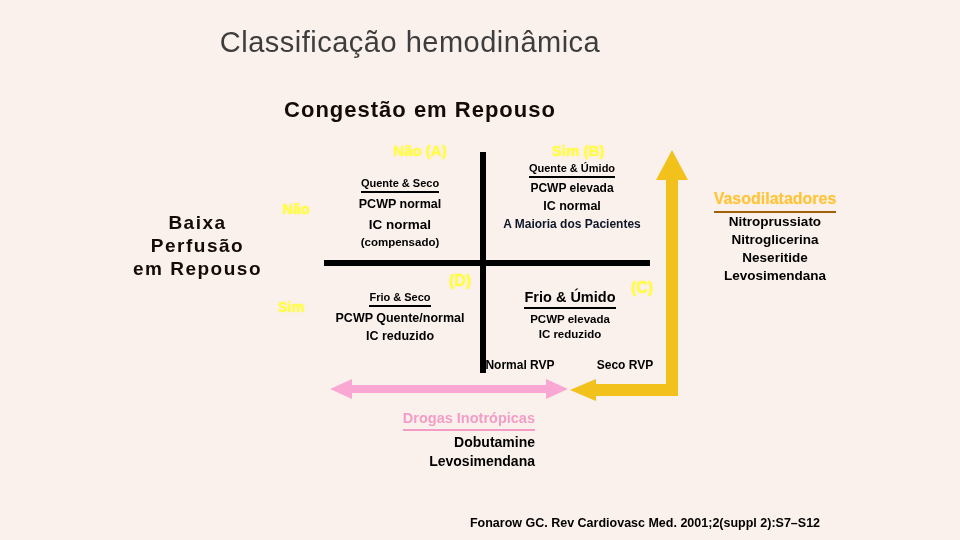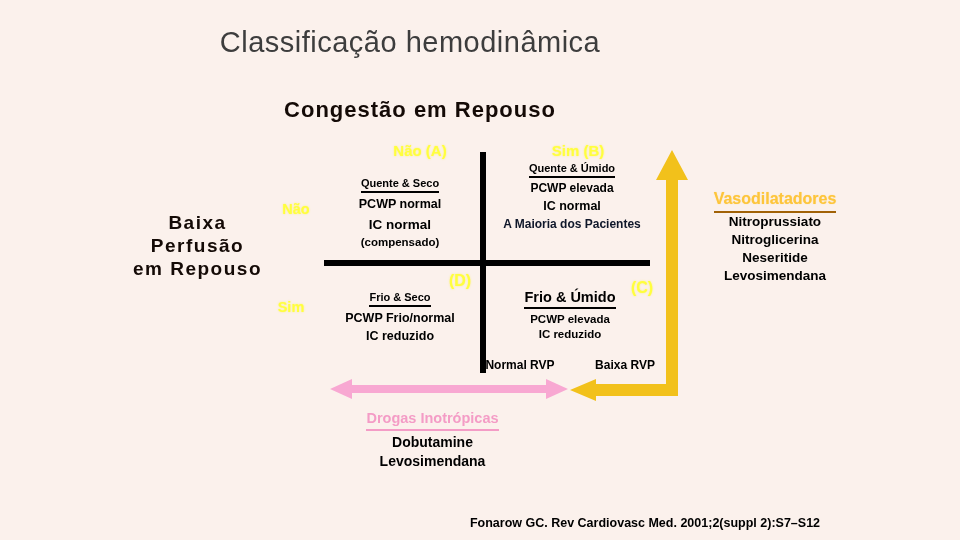--- a/index.html
+++ b/index.html
@@ -51,21 +51,21 @@
     font-size: 19px; color: #140a06; letter-spacing: 1.5px; line-height: 1.22;
   }
   .row-nao { left: 271px; top: 201px; width: 50px; font-size: 14.5px; }
   .row-sim { left: 266px; top: 299px; width: 50px; font-size: 14.5px; }
   .vaso-panel { left: 690px; top: 188px; width: 170px; line-height: 1.35; }
   .vaso-title {
     display: inline-block; font-size: 16px; font-weight: bold; color: #fdc53c;
     border-bottom: 2px solid #a16207; padding-bottom: 1px; text-shadow: 0 0 1px rgba(255,210,90,0.7);
   }
   .drug { font-size: 13.5px; color: #000; }
-  .ino-panel { left: 330px; top: 407px; width: 205px; line-height: 1.32; }
+  .ino-panel { left: 330px; top: 407px; width: 205px; line-height: 1.32; text-align: right; }
   .ino-title {
     display: inline-block; font-size: 14.5px; font-weight: bold; color: #f49cc6;
     border-bottom: 2px solid #f49cc6; padding-bottom: 1px; margin-bottom: 2px;
   }
   .ino-drug { font-size: 14px; color: #000; }
   .citation { left: 430px; top: 516px; width: 430px; font-size: 12.5px; color: #000; }
   svg { display: block; }
 </style>
 </head>
 <body>
@@ -94,32 +94,32 @@
     <div class="b q-line" style="font-size:12px;">PCWP elevada</div>
     <div class="b q-line" style="font-size:12.5px;">IC normal</div>
     <div class="b pink-note">A Maioria dos Pacientes</div>
   </div>
 
   <div class="abs ctr b ylw tag tag-d">(D)</div>
   <div class="abs ctr b ylw tag tag-c">(C)</div>
 
   <div class="abs ctr quad quad-bl">
     <span class="quad-title">Frio &amp; Seco</span>
-    <div class="b q-line">PCWP Frio/normal</div>
+    <div class="b q-line">PCWP Quente/normal</div>
     <div class="b q-line">IC reduzido</div>
   </div>
 
   <div class="abs ctr quad quad-br">
     <span class="quad-title" style="font-size:14.5px;">Frio &amp; Úmido</span>
     <div class="b q-line" style="font-size:11.5px;">PCWP elevada</div>
     <div class="b q-line" style="font-size:11.5px; margin-top:2px;">IC reduzido</div>
   </div>
 
   <div class="abs ctr b rvp rvp-normal">Normal RVP</div>
-  <div class="abs ctr b rvp rvp-alta">Baixa RVP</div>
+  <div class="abs ctr b rvp rvp-alta">Seco RVP</div>
 
   <div class="abs ctr b perfusion-label">
     <div>Baixa</div>
     <div>Perfusão</div>
     <div>em Repouso</div>
   </div>
   <div class="abs ctr b ylw row-nao">Não</div>
   <div class="abs ctr b ylw row-sim">Sim</div>
 
   <svg class="abs" style="left:560px; top:145px;" width="140" height="260" viewBox="0 0 140 260">

